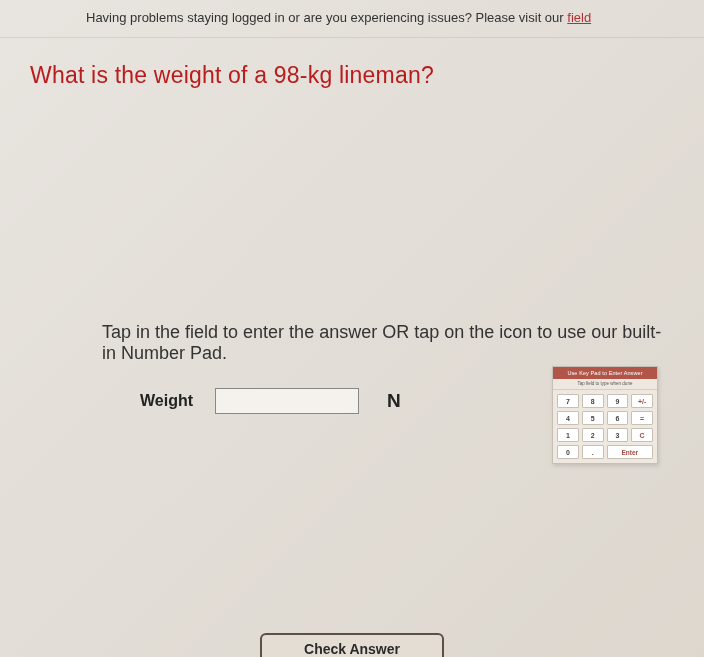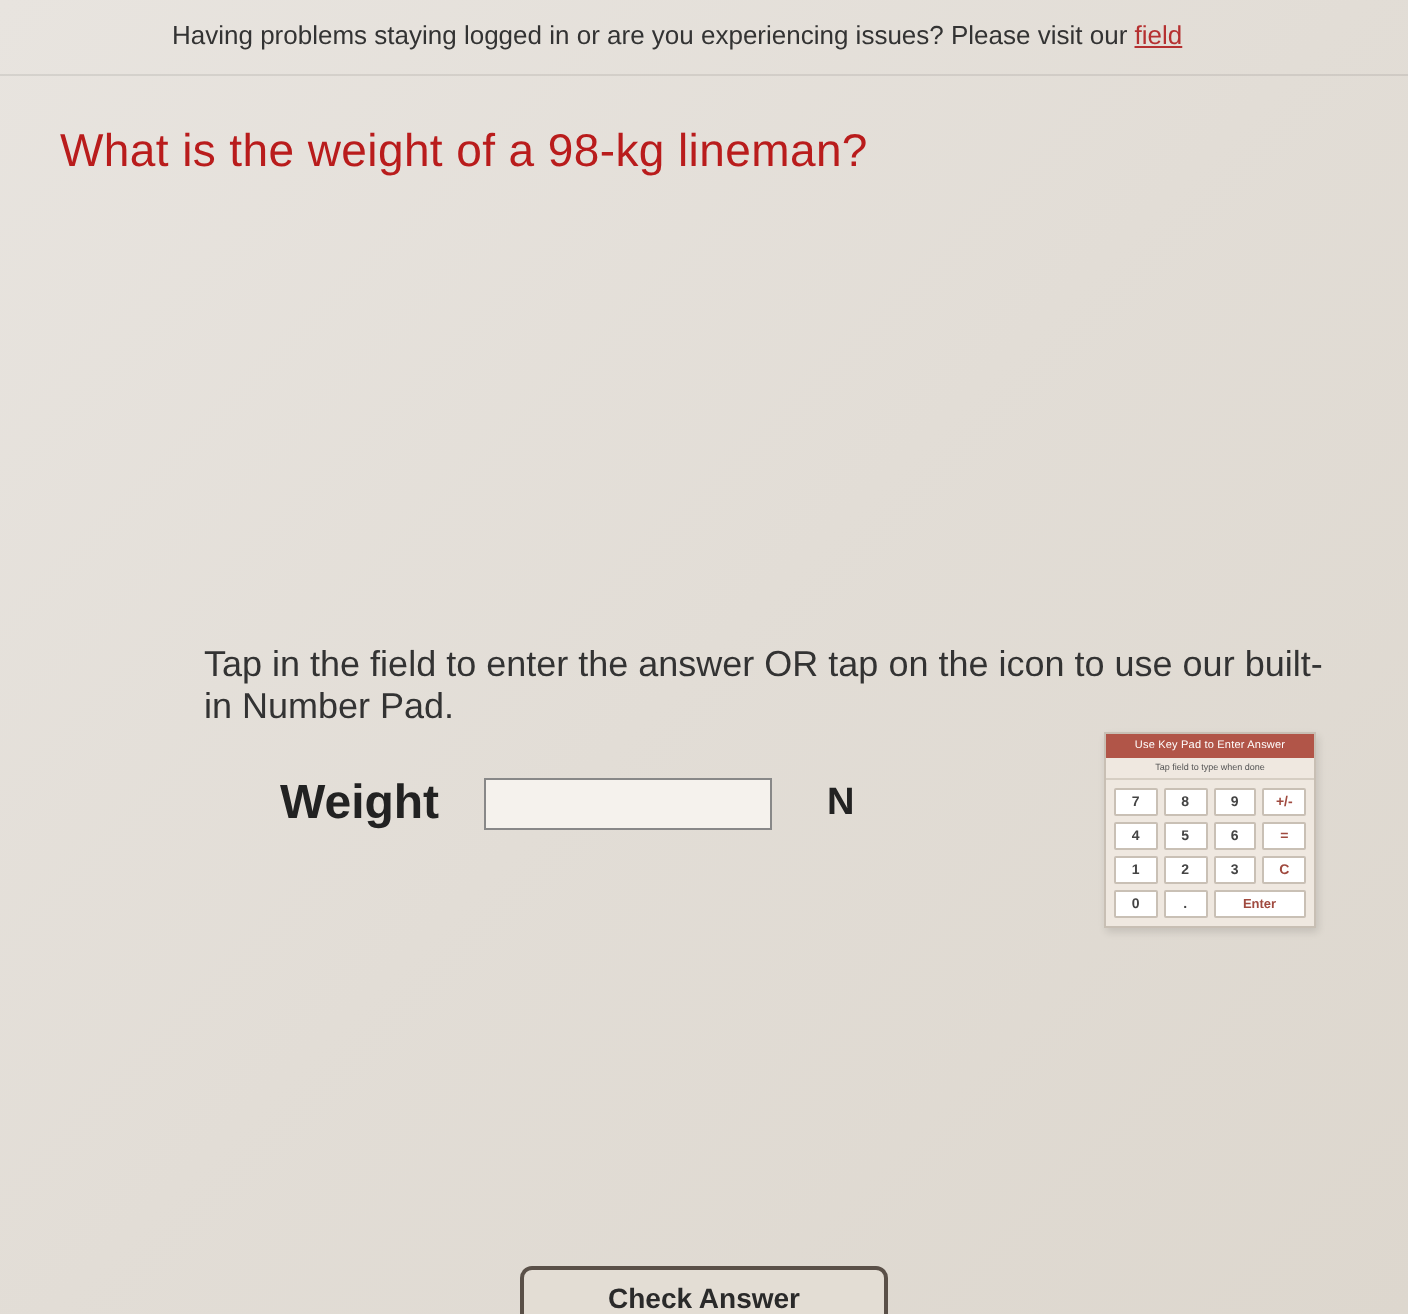--- a/index.html
+++ b/index.html
@@ -42,21 +42,21 @@
     }
     .answer-row {
       position: absolute;
       top: 388px;
       left: 140px;
       display: flex;
       align-items: center;
       gap: 22px;
     }
     .answer-label {
-      font-size: 24px;
+      font-size: 16px;
       font-weight: 700;
       color: #222;
       text-align: center;
     }
     .answer-input {
       width: 144px;
       height: 26px;
       border: 1px solid #888;
       background: #f5f2ed;
       font-size: 15px;

